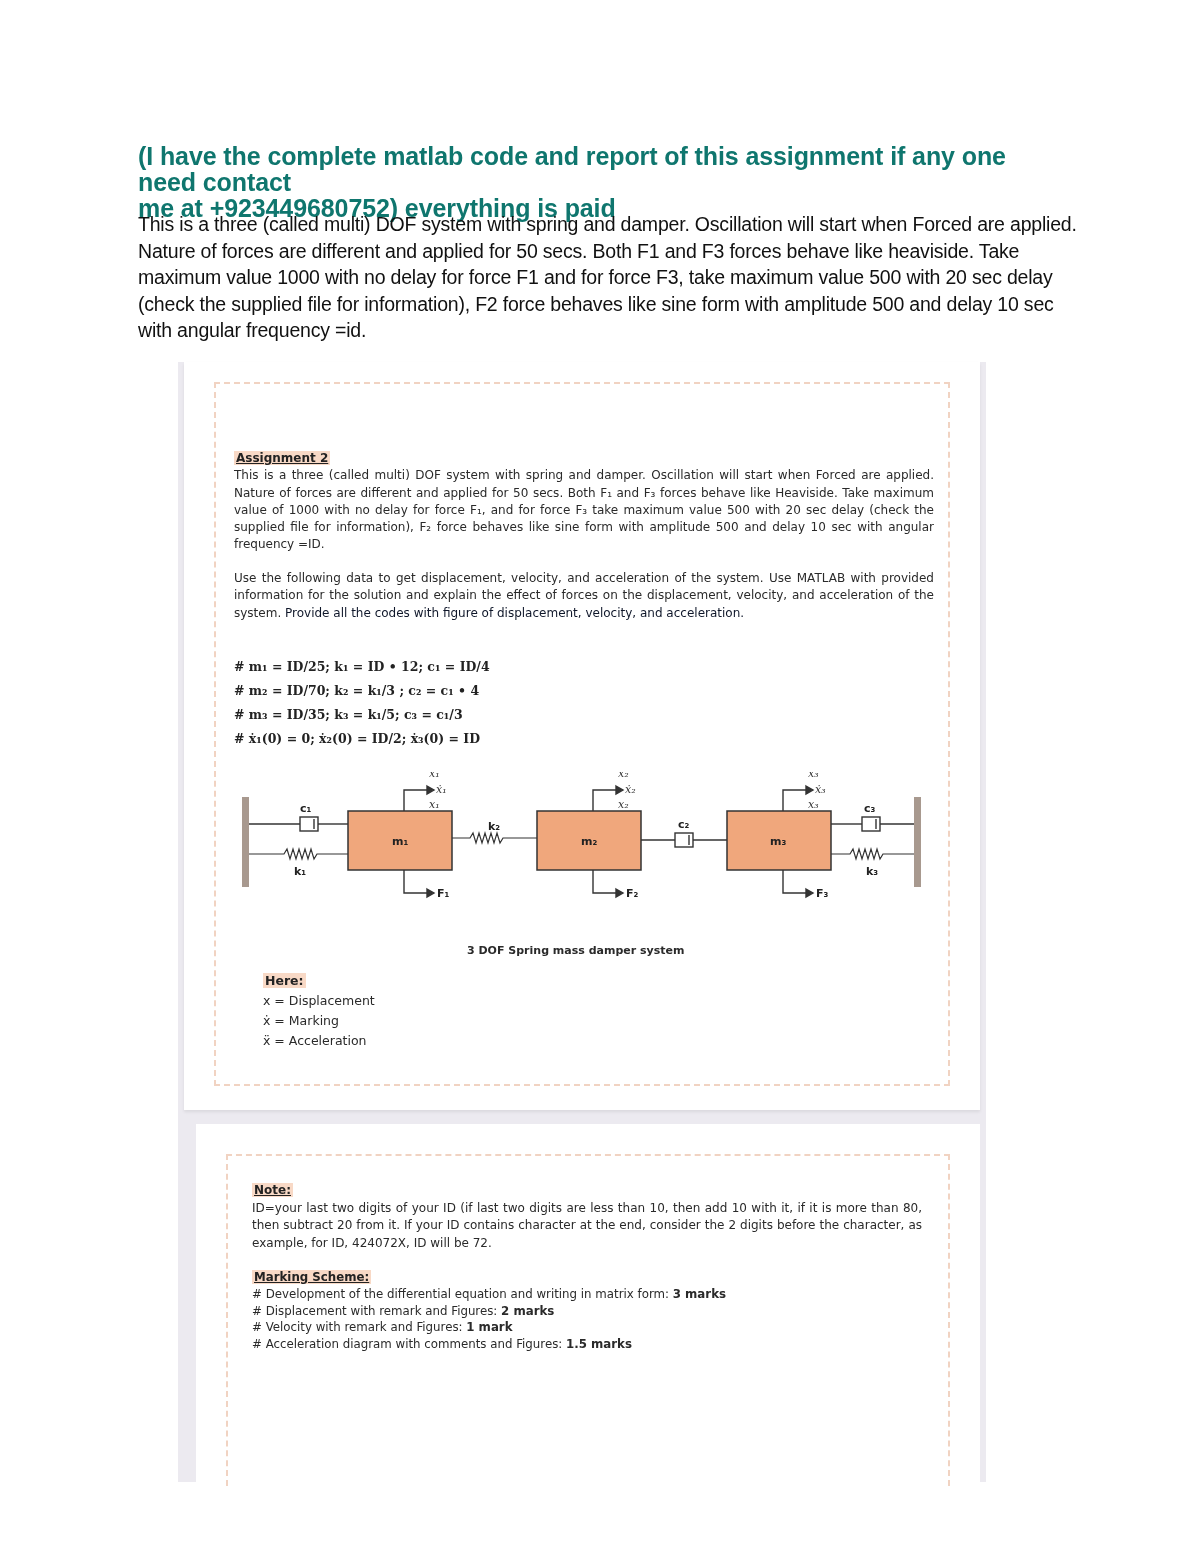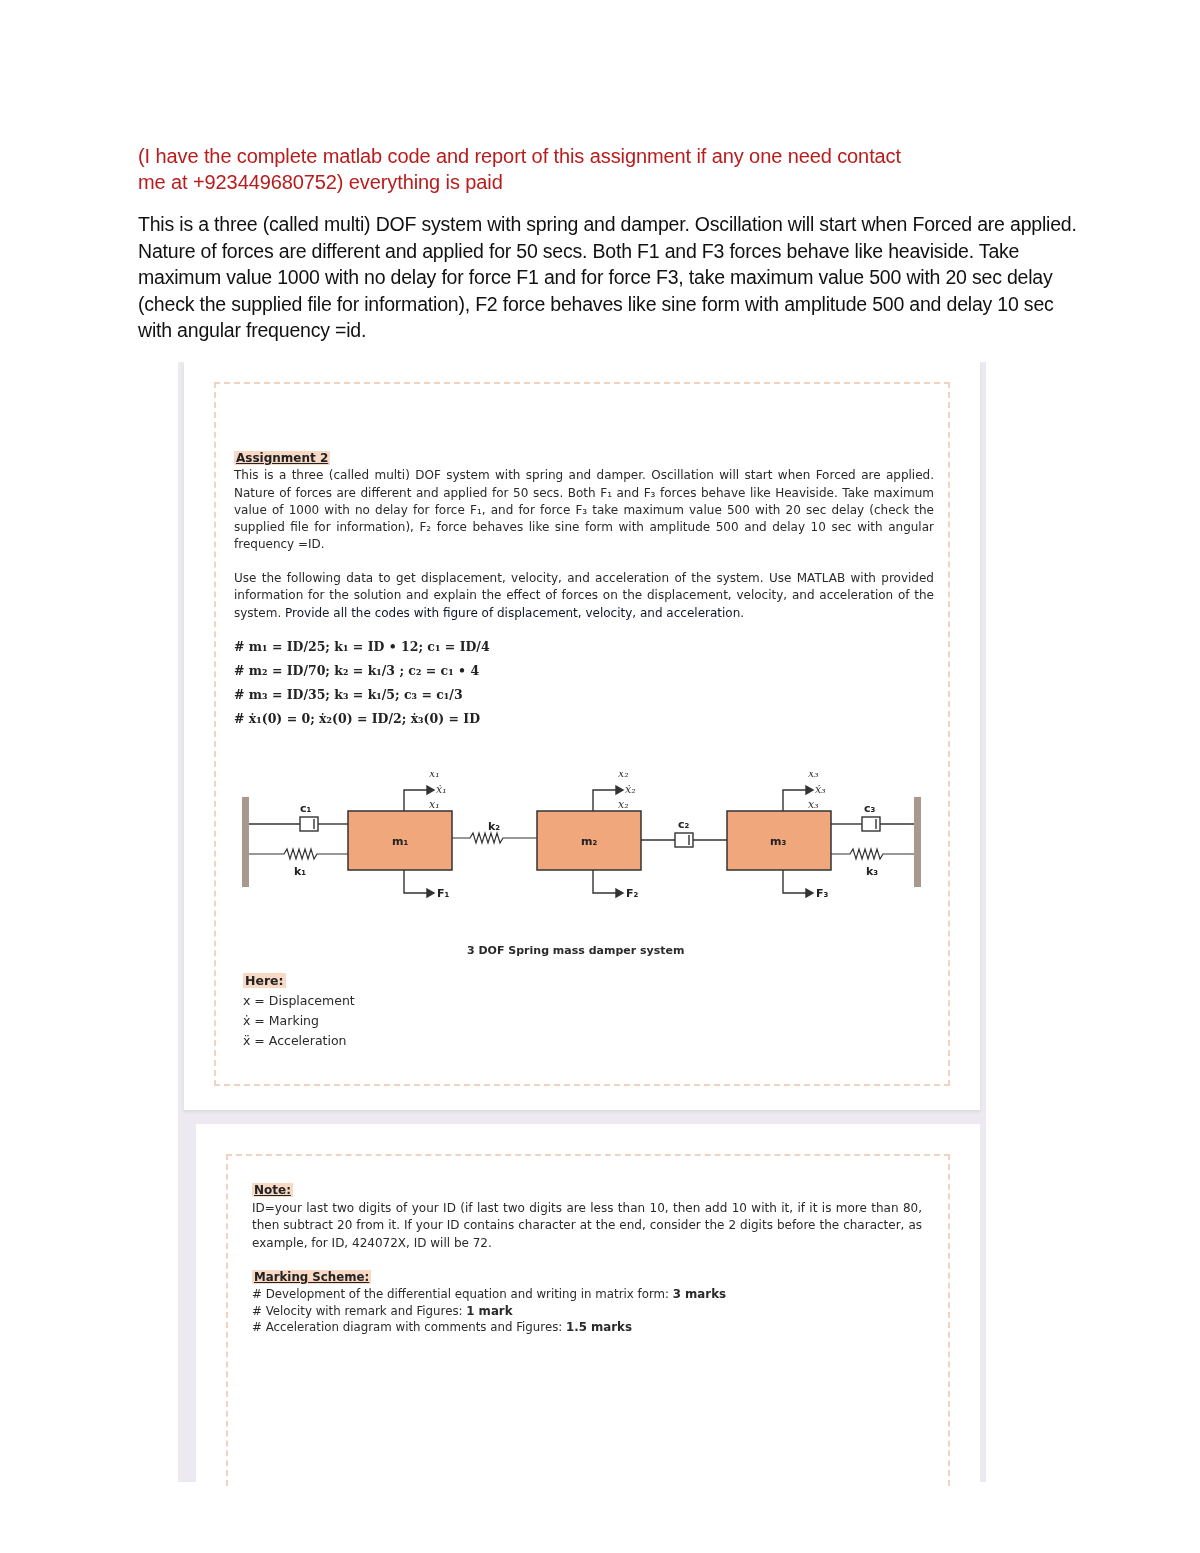--- a/index.html
+++ b/index.html
@@ -1,32 +1,32 @@
 <!DOCTYPE html>
 <html><head>
   <meta charset="utf-8">
   <style>
     html, body { margin: 0; padding: 0; background: #ffffff; }
     body { width: 1200px; height: 1553px; position: relative; overflow: hidden; font-family: "Liberation Sans", sans-serif; color: #111; }
-    .heading { position: absolute; left: 138px; top: 143px; width: 920px; font-family: "Liberation Sans", sans-serif; font-weight: normal; font-size: 20px; line-height: 26px; color: #b91c1c; letter-spacing: -0.1px; }
+    .heading { position: absolute; left: 138px; top: 143px; width: 920px; font-family: "Liberation Sans", sans-serif; font-weight: bold; font-size: 25px; line-height: 26px; color: #0f766e; letter-spacing: -0.1px; }
     .intro { position: absolute; left: 138px; top: 211px; width: 940px; font-family: "Liberation Sans", sans-serif; font-size: 19.5px; line-height: 26.5px; color: #111; letter-spacing: -0.2px; }
     .shot { position: absolute; left: 178px; top: 362px; width: 808px; height: 1120px; background: #eceaf0; }
     .page { position: absolute; background: #fff; left: 6px; right: 6px; }
     .page1 { top: 0; height: 748px; box-shadow: 0 2px 3px rgba(0,0,0,0.08); }
     .page2 { top: 762px; height: 358px; margin-left: 12px; }
     .frame { position: absolute; left: 30px; right: 30px; border: 2px dashed #f1d3c2; }
     .frame1 { top: 20px; height: 700px; border-bottom-width: 2px; }
     .frame2 { top: 30px; bottom: -4px; border-bottom: none; }
     .c { font-family: "DejaVu Sans", sans-serif; font-size: 12px; color: #2a2a2a; position: absolute; }
     .hl { background: #f8d9c6; font-weight: bold; text-decoration: underline; color: #222; padding: 0 2px; }
     .hl2 { background: #f8d9c6; font-weight: bold; color: #222; padding: 0 2px; }
     .p { line-height: 17.3px; width: 700px; text-align: justify; }
     .red { color: #0f172a; }
-    .eq { font-family: "DejaVu Serif", serif; font-weight: bold; font-size: 12.5px; color: #222; line-height: 24px; }
-    .legend-line { line-height: 20px; font-size: 12.5px; }
+    .eq { font-family: "DejaVu Serif", serif; font-weight: bold; font-size: 12.5px; color: #222; line-height: 24px; margin-top: 20px; }
+    .legend-line { line-height: 20px; font-size: 12.5px; margin-left: 20px; }
     .ms { line-height: 16.8px; font-size: 11.8px; }
     .caption { font-weight: bold; font-size: 11px; }
     .diagram { position: absolute; left: 48px; top: 410px; width: 740px; height: 180px; }
     .dlabel { font-family: "DejaVu Sans", sans-serif; font-weight: bold; font-size: 11px; fill: #222; }
     .dital { font-family: "DejaVu Serif", serif; font-style: italic; font-size: 11px; fill: #333; }
   </style>
 </head>
 <body>
 
 <div class="heading">
@@ -162,17 +162,18 @@
     <div class="frame frame2"></div>
 
     <div class="c p" style="left:56px; top:58px; width:670px; line-height:17.5px;">
       <div><span class="hl">Note:</span></div>
       <div>ID=your last two digits of your ID (if last two digits are less than 10, then add 10 with it, if it is more than 80, then subtract 20 from it. If your ID contains character at the end, consider the 2 digits before the character, as example, for ID, 424072X, ID will be 72.</div>
     </div>
 
     <div class="c ms" style="left:56px; top:145px;">
       <div><span class="hl">Marking Scheme:</span></div>
       <div><span># Development of the differential equation and writing in matrix form: </span><b>3 marks</b></div>
+      <div><span># Displacement with remark and Figures: </span><b>2 marks</b></div>
       <div><span># Velocity with remark and Figures: </span><b>1 mark</b></div>
       <div><span># Acceleration diagram with comments and Figures: </span><b>1.5 marks</b></div>
     </div>
   </div>
 </div>
 
 </body></html>

